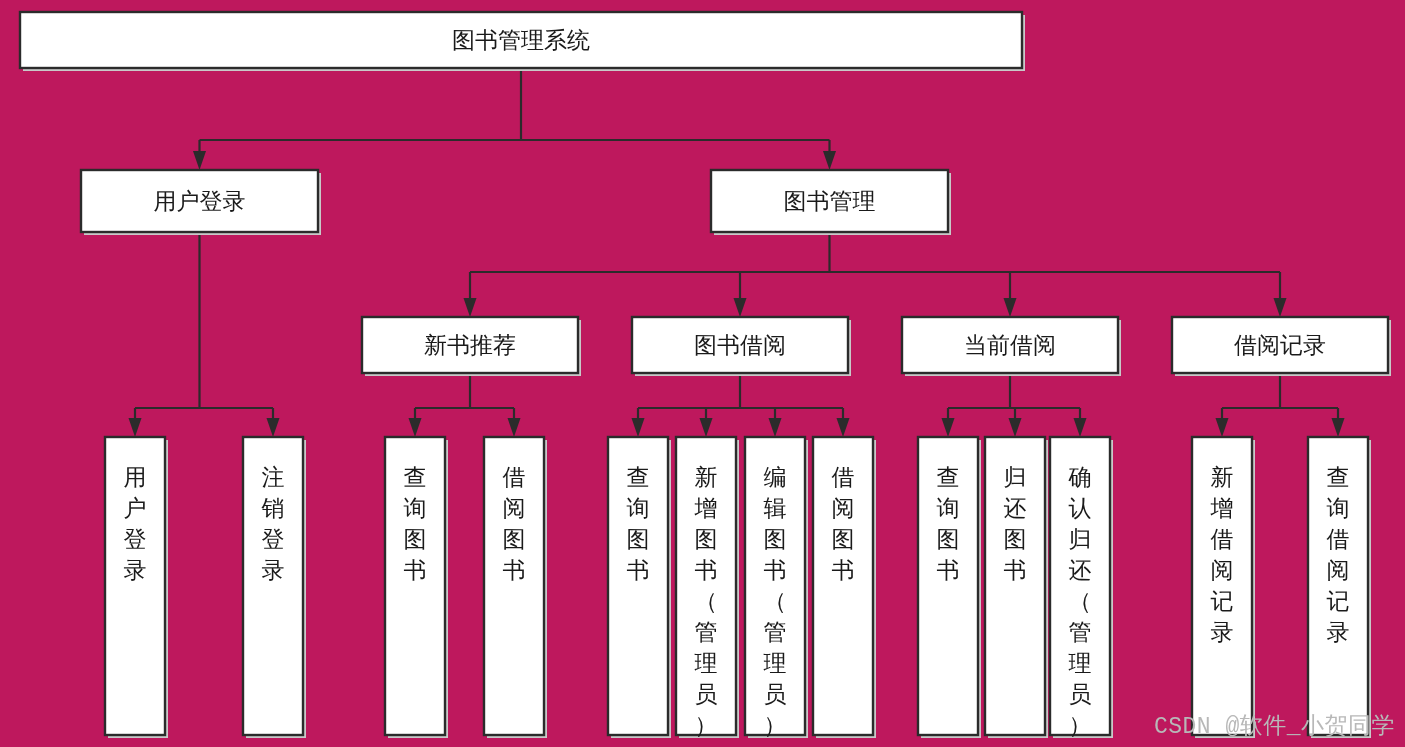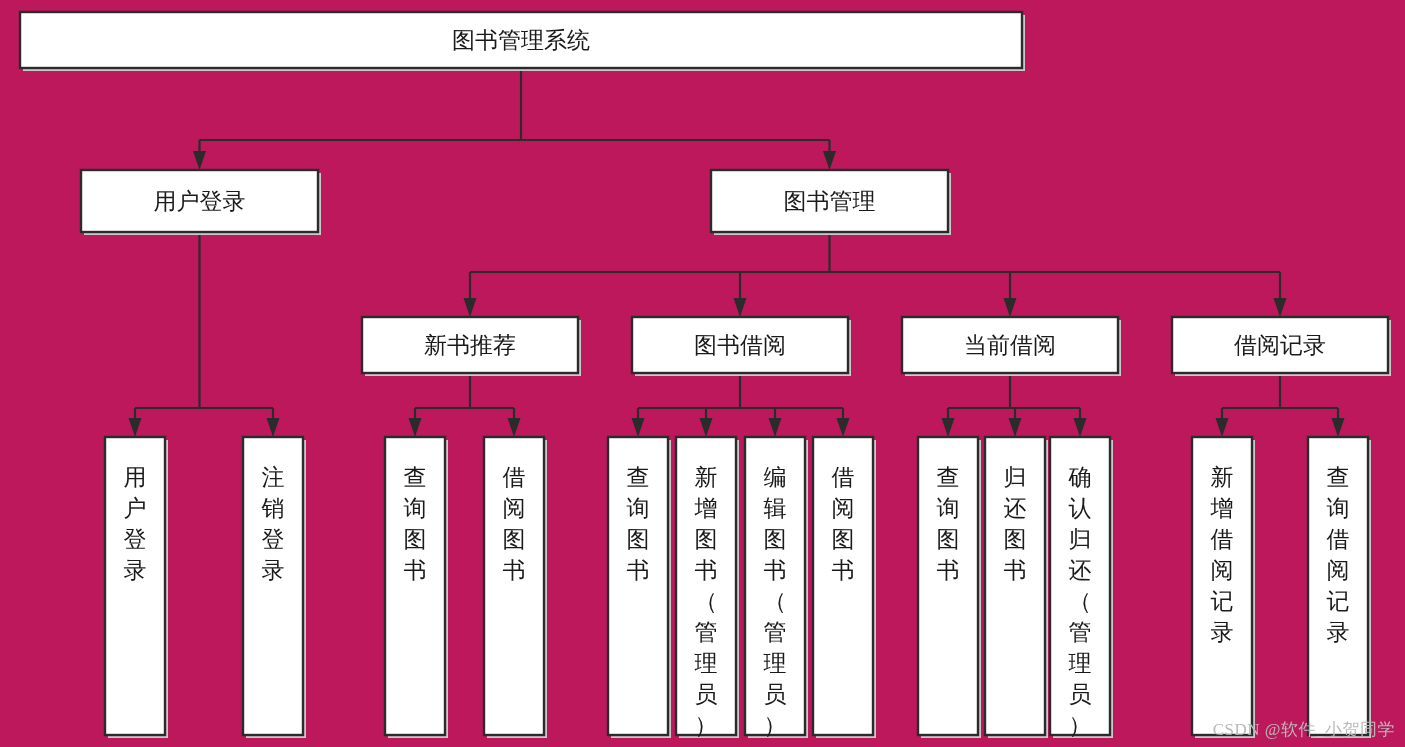--- a/index.html
+++ b/index.html
@@ -60,22 +60,22 @@
     font-size: 23px;
     fill: #1a1a1a;
     text-anchor: middle;
     dominant-baseline: central;
     white-space: pre;
   }
   .watermark-text {
     position: absolute;
     right: 10px;
     bottom: 6px;
-    font-family: Liberation Serif, serif;
-    font-size: 17px;
+    font-family: Liberation Mono, monospace;
+    font-size: 23px;
     color: #b8b8b8;
     letter-spacing: 0.5px;
     user-select: none;
     pointer-events: none;
     white-space: nowrap;
   }
 </style>
 </head>
 <body>
 

